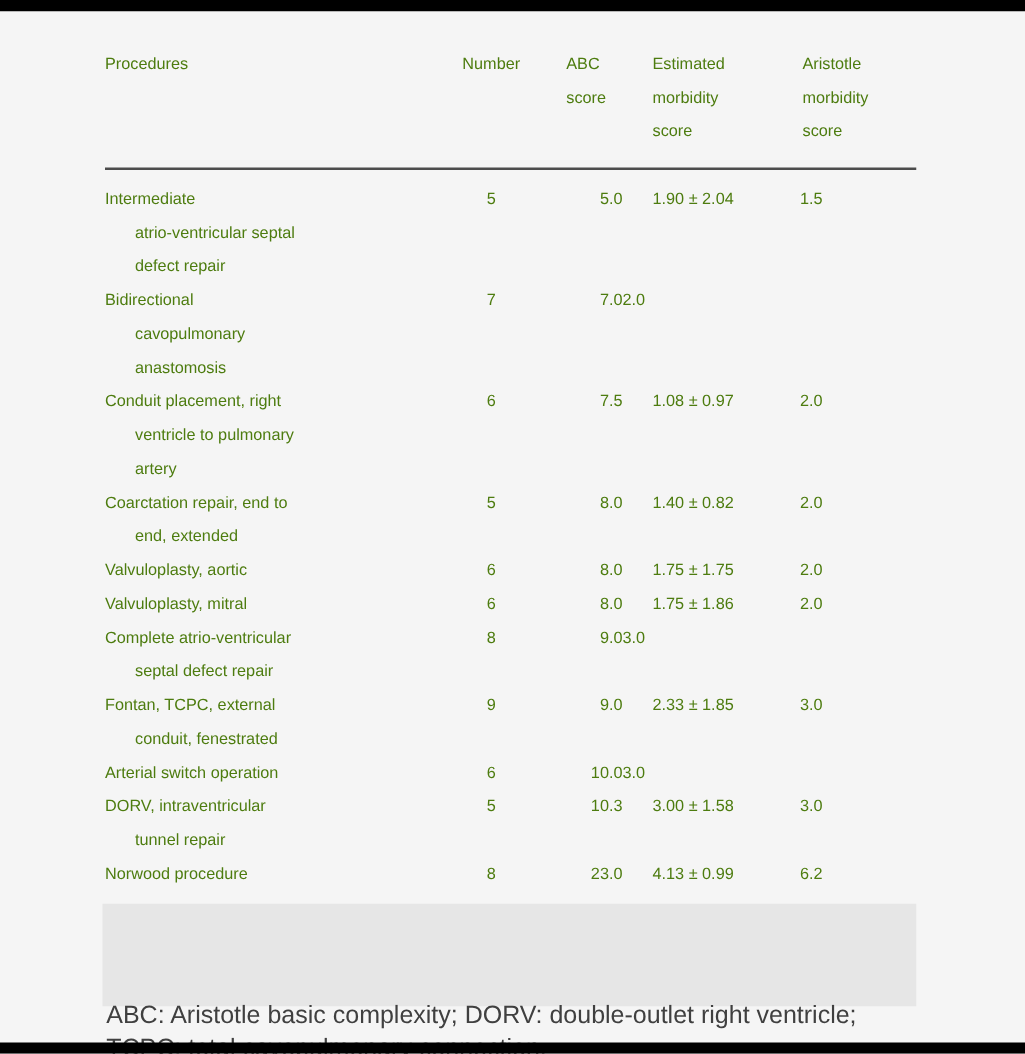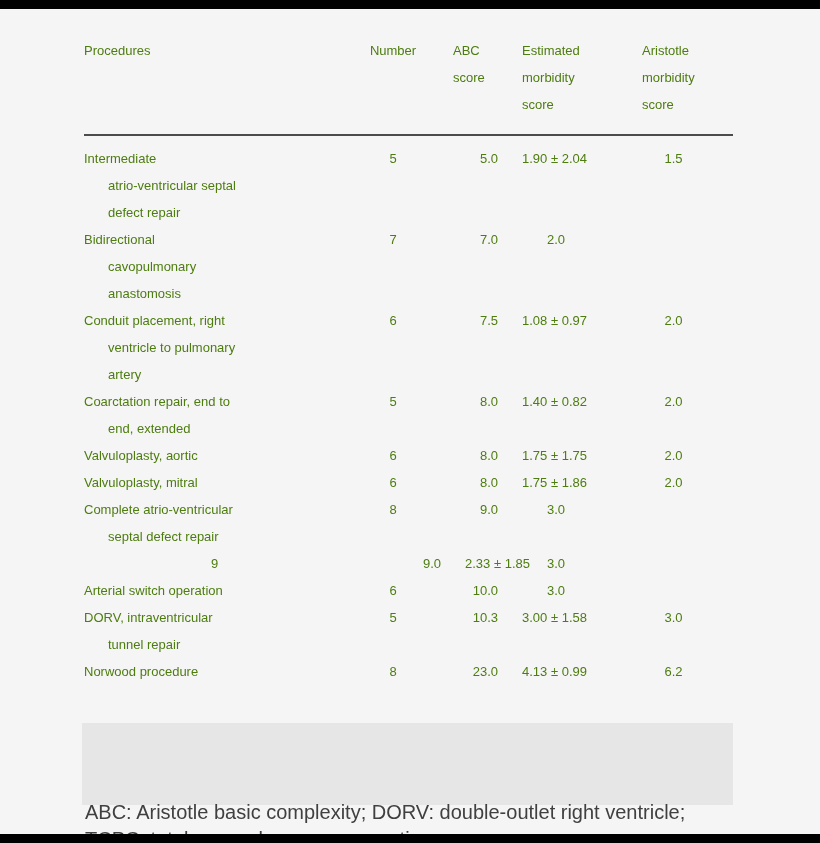--- a/index.html
+++ b/index.html
@@ -31,21 +31,21 @@
   .h1{text-align:left;}
   .h2{text-align:center;}
   .h3{text-align:left;padding-left:12px;}
   .h4{text-align:left;padding-left:24px;}
   .h5{text-align:left;padding-left:2px;}
   
   .proc{padding-left:24px;text-indent:-24px;text-align:left;}
   .c2{text-align:center;}
   .c3{text-align:right;}
   .c4{text-align:left;padding-left:24px;white-space:nowrap;}
-  .c5{text-align:center;padding-right:26px;}
+  .c5{text-align:left;padding-right:26px;}
   .header-rule{
     position:absolute;left:84px;top:134px;width:649px;height:2px;
     background:#4c4c4c;border:none;margin:0;
   }
   .footnote{
     position:absolute;left:82px;top:723px;width:651px;height:82px;
     background:#e6e6e6;box-sizing:border-box;
     padding:28px 0 0 3px;
   }
   .footnote-text{
@@ -132,20 +132,22 @@
 
     <div class="grid-row">
       <div class="cell proc">Complete atrio-ventricular
 septal defect repair</div>
       <div class="cell c2">8</div>
       <div class="cell c3">9.0</div>
       <div class="cell c5">3.0</div>
     </div>
 
     <div class="grid-row">
+      <div class="cell proc">Fontan, TCPC, external
+conduit, fenestrated</div>
       <div class="cell c2">9</div>
       <div class="cell c3">9.0</div>
       <div class="cell c4">2.33 ± 1.85</div>
       <div class="cell c5">3.0</div>
     </div>
 
     <div class="grid-row">
       <div class="cell proc">Arterial switch operation</div>
       <div class="cell c2">6</div>
       <div class="cell c3">10.0</div>

